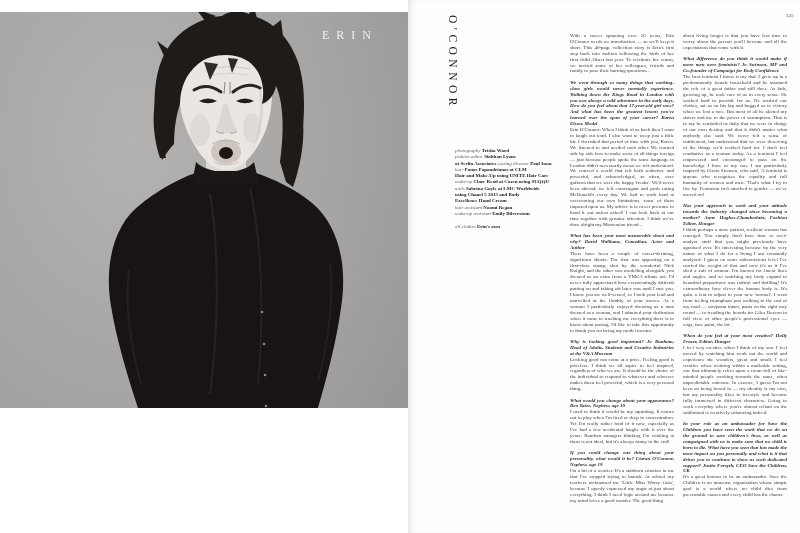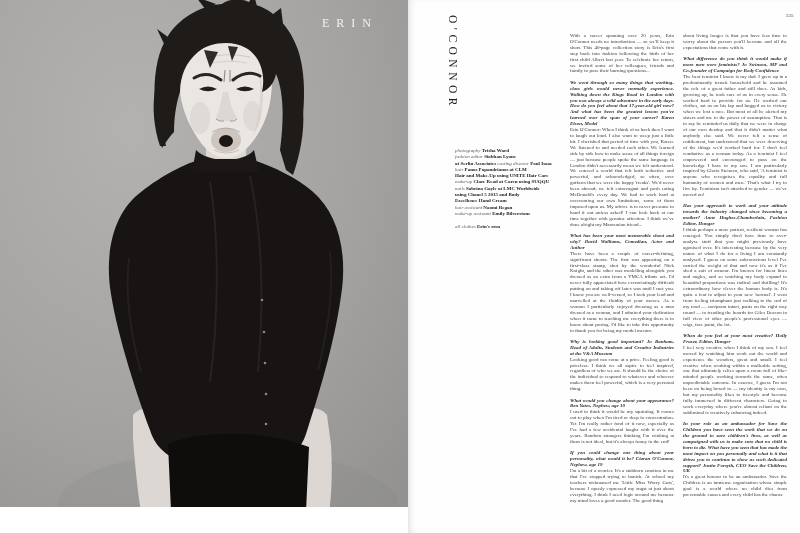--- a/index.html
+++ b/index.html
@@ -1,19 +1,19 @@
 <!DOCTYPE html>
 <html><head>
 <meta charset="utf-8">
 <style>
   html,body{margin:0;padding:0;background:#ffffff;}
   .spread{position:relative;width:800px;height:533px;overflow:hidden;background:#ffffff;
     font-family:"Liberation Serif", serif;}
   
-  .page-left{position:absolute;left:0;top:0;width:408px;height:507px;overflow:hidden;}
+  .page-left{position:absolute;left:0;top:12px;width:408px;height:396px;overflow:hidden;}
   .photo-title{position:absolute;left:322px;top:16px;font-size:12px;letter-spacing:7px;
     color:#f3f2f0;font-family:"Liberation Serif",serif;white-space:nowrap;}
   
   .page-right{position:absolute;left:408px;top:0;width:392px;height:533px;background:#fefefe;
     box-shadow:inset 5px 0 8px -5px rgba(0,0,0,0.18);}
   .vertical-title{position:absolute;left:447px;top:15px;writing-mode:vertical-rl;
     font-size:11.5px;letter-spacing:4.5px;color:#1f1f1f;font-family:"Liberation Serif",serif;}
   .page-number{position:absolute;left:786px;top:13px;font-size:5px;color:#444;}
   
   .credits{position:absolute;left:455px;top:148px;width:128px;font-size:5px;line-height:6.3px;color:#222;}

